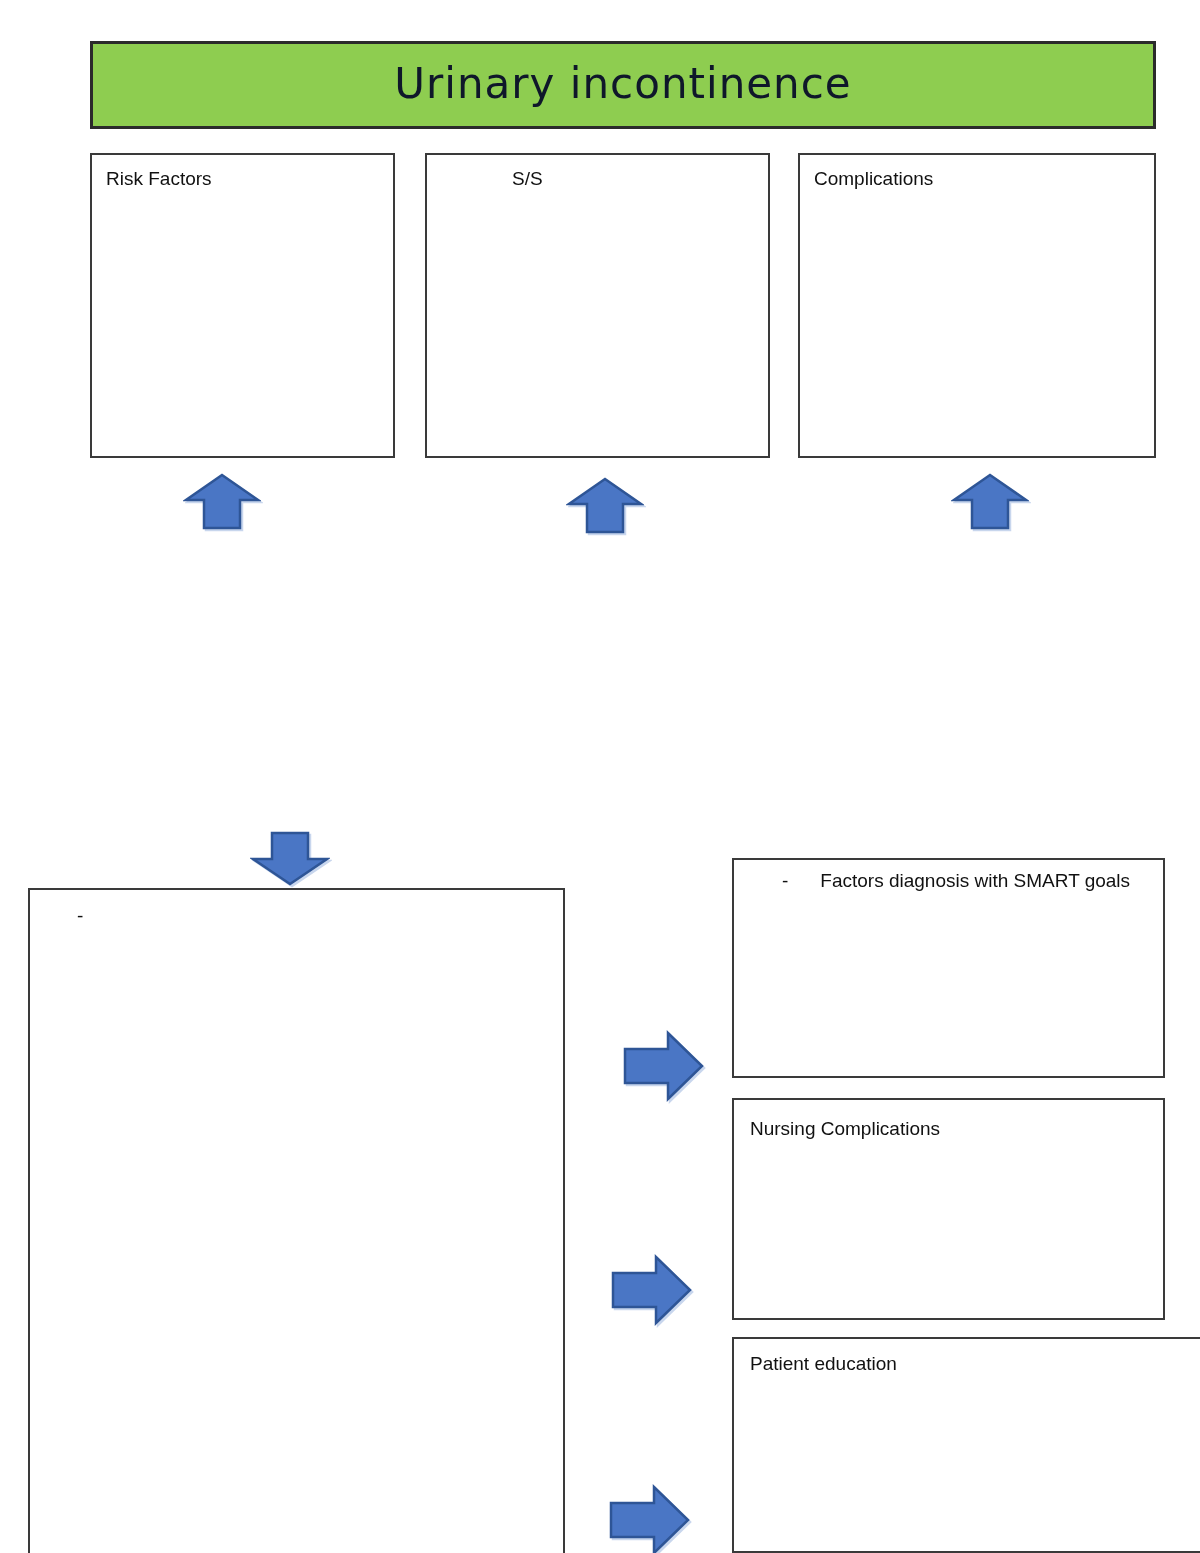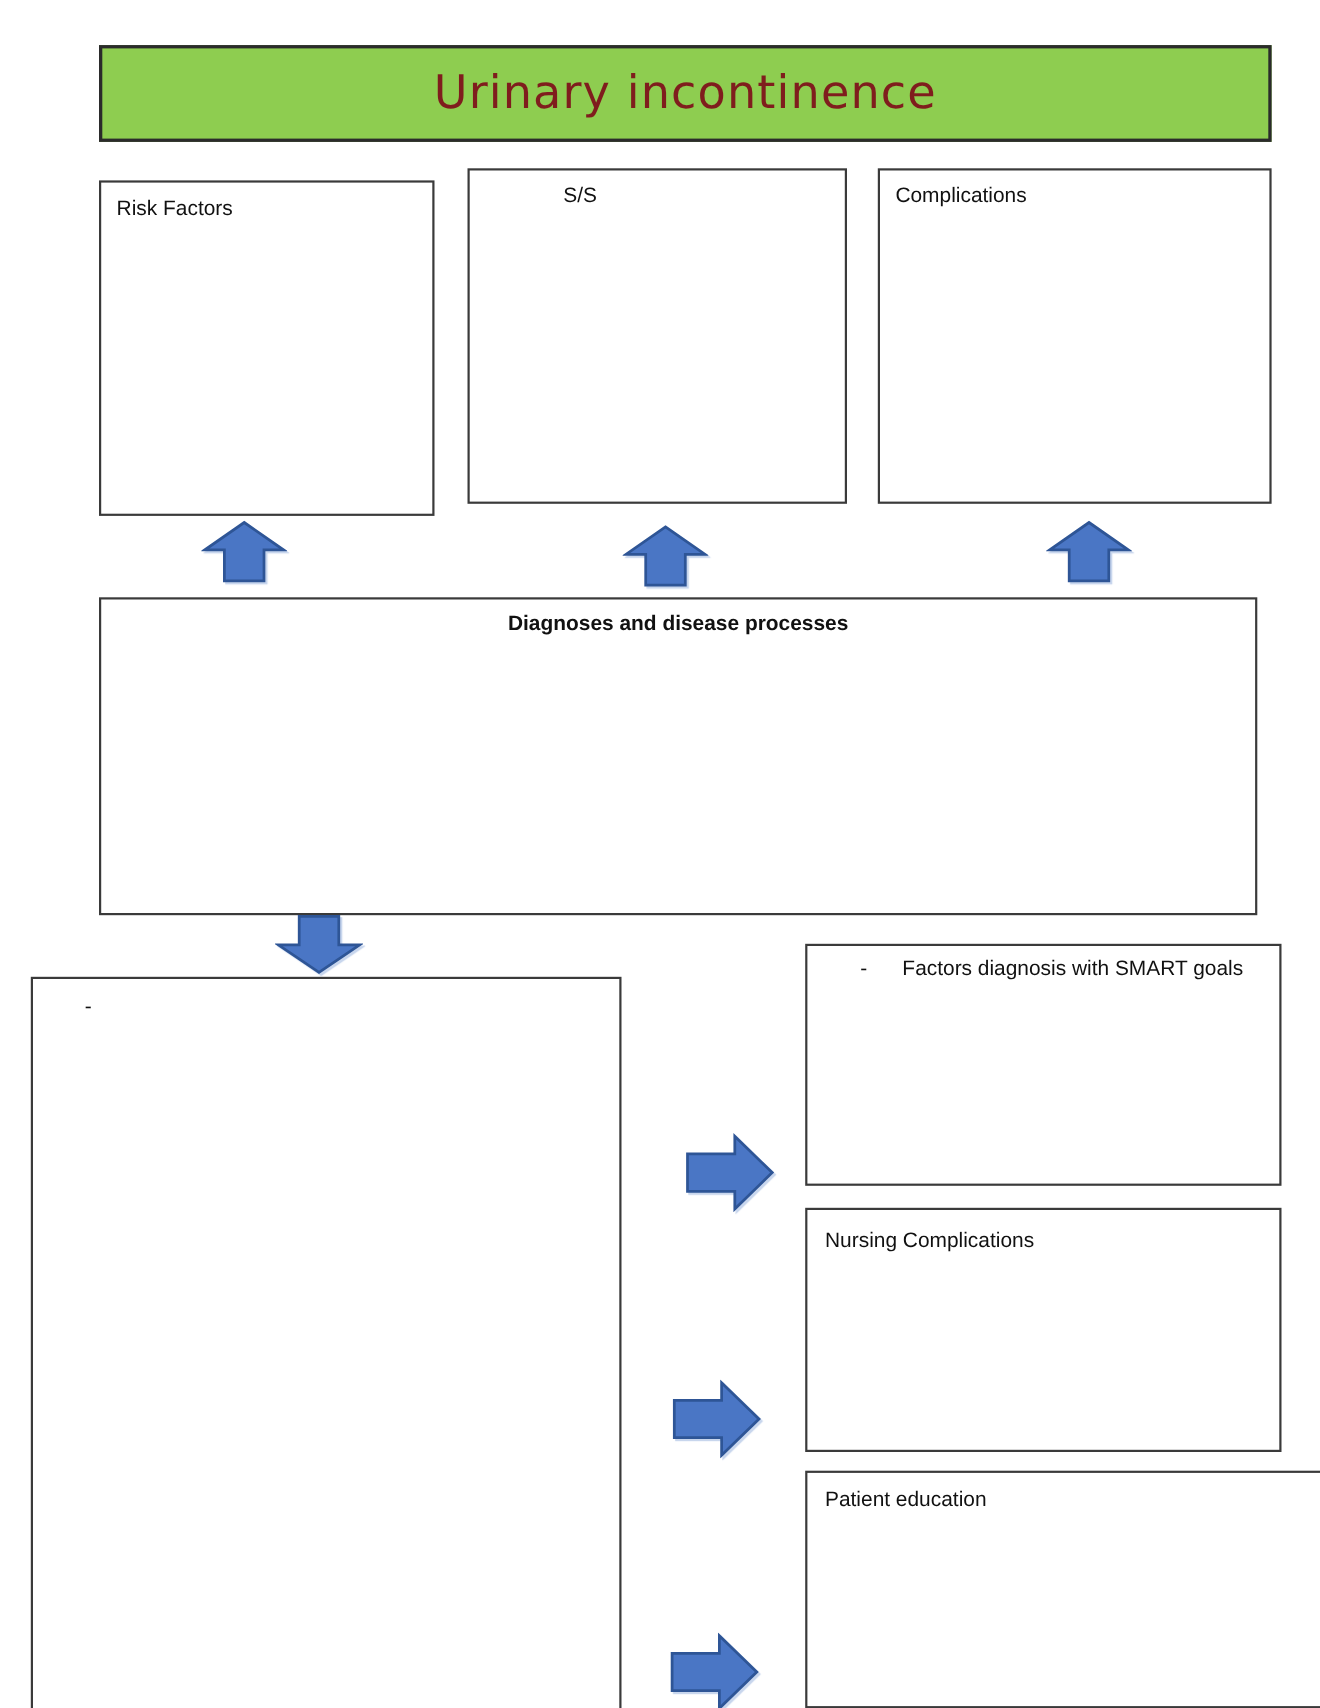--- a/index.html
+++ b/index.html
@@ -22,37 +22,37 @@
   .header-box {
     left: 90px; top: 41px; width: 1066px; height: 88px;
     background: var(--header-green, #8ecd50);
     border: 3px solid var(--header-border, #2b2b2b);
     display: flex; align-items: center; justify-content: center;
   }
   .header-title {
     font-family: "DejaVu Sans", sans-serif;
     font-size: 42px;
     letter-spacing: 1px;
-    color: #7f1d1d;
+    color: #0f172a;
     margin-top: -4px;
   }
 
   
   .obox {
     background: #ffffff;
     border: 2px solid var(--box-border, #3a3a3a);
   }
   .obox-label {
     font-size: 19px;
     line-height: 1.2;
     color: #111111;
   }
 
   
-  .box-risk   { left: 90px;  top: 164px; width: 305px; height: 305px; padding: 13px 14px; }
+  .box-risk   { left: 90px;  top: 153px; width: 305px; height: 305px; padding: 13px 14px; }
   .box-ss     { left: 425px; top: 153px; width: 345px; height: 305px; padding: 13px 14px 13px 85px; }
   .box-comp   { left: 798px; top: 153px; width: 358px; height: 305px; padding: 13px 14px; }
 
   
   .box-diag   { left: 90px; top: 543px; width: 1053px; height: 289px; padding-top: 12px; text-align: center; }
   .box-diag .obox-label { font-weight: 700; }
 
   
   .box-interv { left: 28px; top: 888px; width: 537px; height: 700px; padding: 15px 20px; }
 
@@ -107,23 +107,20 @@
   <svg class="abs block-arrow up1" width="78" height="58" viewBox="0 0 78 58">
     <polygon points="39,2 75,27 57,27 57,55 21,55 21,27 3,27"></polygon>
   </svg>
   <svg class="abs block-arrow up2" width="78" height="58" viewBox="0 0 78 58">
     <polygon points="39,2 75,27 57,27 57,55 21,55 21,27 3,27"></polygon>
   </svg>
   <svg class="abs block-arrow up3" width="78" height="58" viewBox="0 0 78 58">
     <polygon points="39,2 75,27 57,27 57,55 21,55 21,27 3,27"></polygon>
   </svg>
 
-  <div class="abs obox box-diag">
-    <span class="obox-label">Diagnoses and disease processes</span>
-  </div>
 
   <svg class="abs block-arrow down1" width="80" height="56" viewBox="0 0 80 56">
     <polygon points="22,2 58,2 58,28 77,28 40,53 3,28 22,28"></polygon>
   </svg>
 
   <div class="abs obox box-interv">
     <div class="bullet-row obox-label">
       <span class="dash">-</span>
     </div>
   </div>

